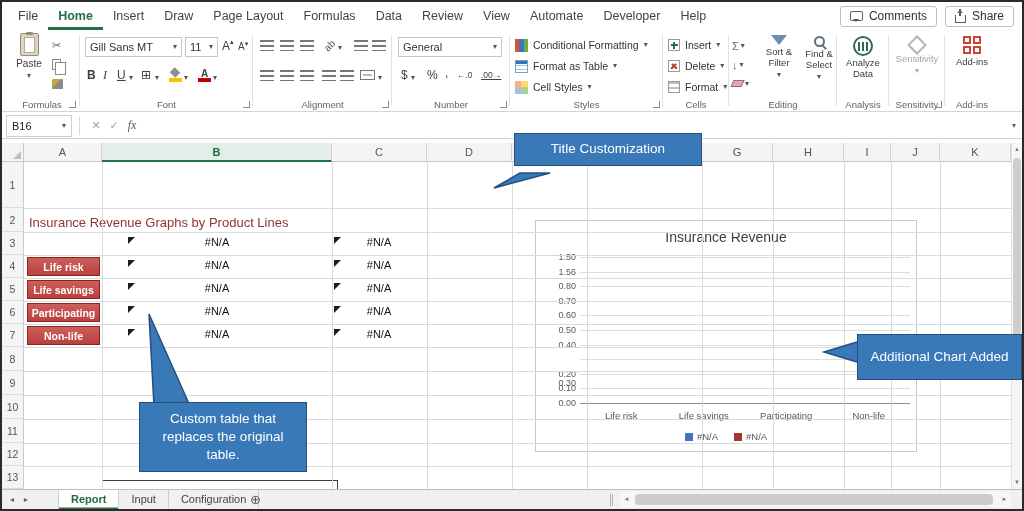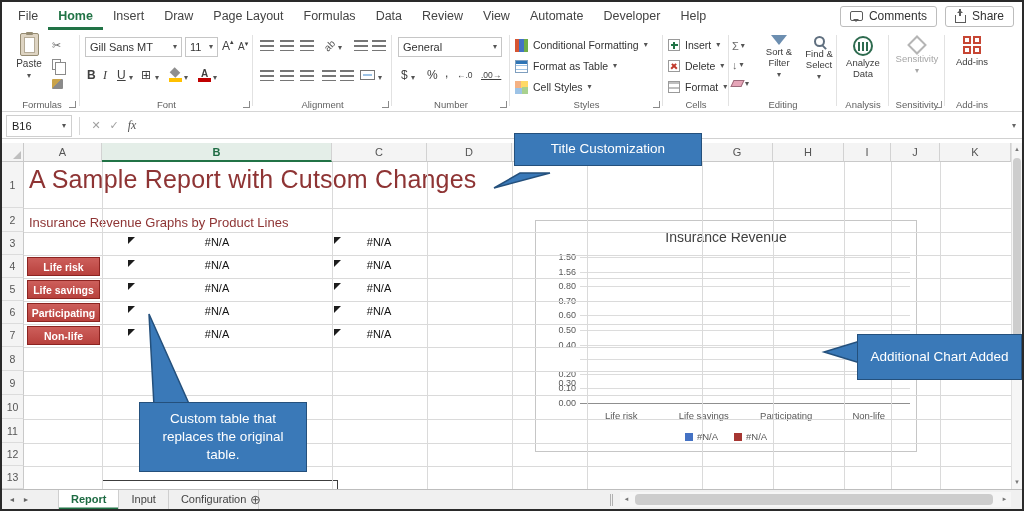--- a/index.html
+++ b/index.html
@@ -388,21 +388,20 @@
     </div>
     <div class="fsep"></div>
     <span class="fbicon">✕</span>
     <span class="fbicon">✓</span>
     <span class="fbicon fx">fx</span>
     <div class="finput"></div>
     <span class="chev fbchev">▾</span>
   </div>
 
   <div id="gridarea">
-    <div class="sheet-title">A Sample Report with Cutsom Changes</div>
     <div class="sheet-subtitle">Insurance Revenue Graphs by Product Lines</div>
     <div class="partial-box"></div>
     <div id="chart">
       <div class="chart-title">Insurance Revenue</div>
       <div id="chartLegend" class="legend">
           <span class="litem"><span class="sw" style="background: rgb(68, 114, 196);"></span>#N/A</span>
           <span class="litem"><span class="sw" style="background: rgb(166, 54, 50);"></span>#N/A</span>
         </div>
     <div class="cgrid" style="top: 36px;"></div>
         <div class="ytick" style="top: 31px;">1.50</div>

